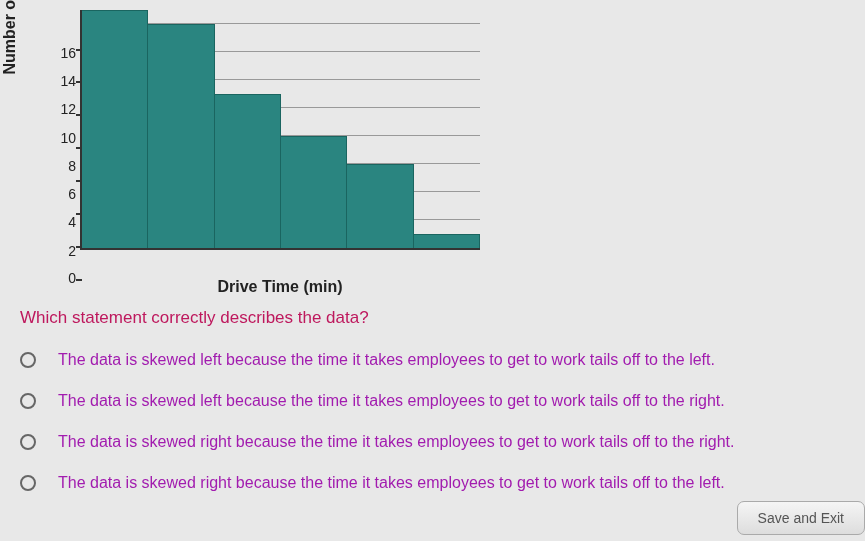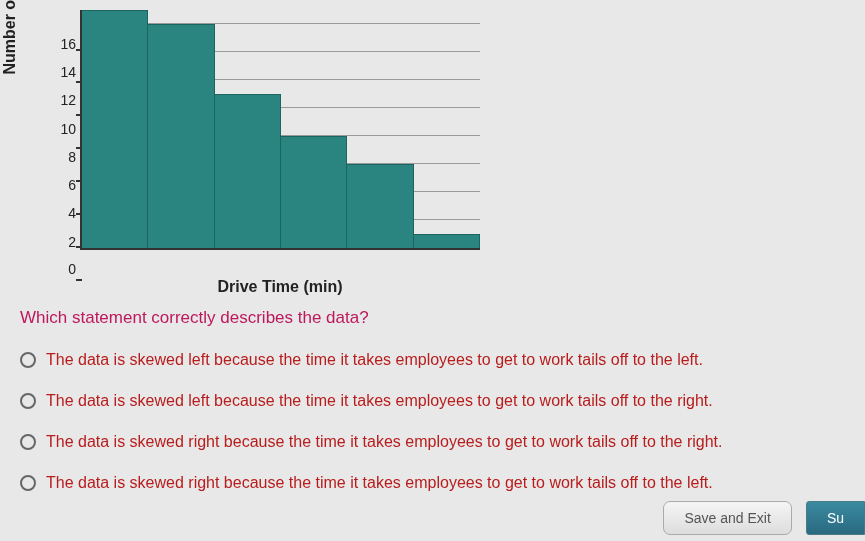--- a/index.html
+++ b/index.html
@@ -43,21 +43,21 @@
     .gridline {
       position: absolute;
       left: 0;
       width: 100%;
       height: 1px;
       background: #999;
     }
     .y-ticks {
       position: absolute;
       left: 35px;
-      top: 0;
+      top: 9px;
       height: 240px;
       width: 25px;
     }
     .y-tick {
       position: absolute;
       right: 4px;
       font-size: 14px;
       transform: translateY(-50%);
     }
     .y-tick-mark {
@@ -105,24 +105,24 @@
       margin-top: 18px;
       font-size: 17px;
       color: #be185d;
     }
     .options {
       margin-top: 18px;
     }
     .option {
       display: flex;
       align-items: center;
-      gap: 10px;
+      gap: 22px;
       margin: 23px 0;
       font-size: 16px;
-      color: #b91c1c;
+      color: #a21caf;
     }
     .radio {
       width: 16px;
       height: 16px;
       border: 2px solid #666;
       border-radius: 50%;
       flex-shrink: 0;
     }
     .footer {
       position: absolute;
@@ -218,14 +218,13 @@
     <span>The data is skewed right because the time it takes employees to get to work tails off to the right.</span>
   </div>
   <div class="option">
     <span class="radio"></span>
     <span>The data is skewed right because the time it takes employees to get to work tails off to the left.</span>
   </div>
 </div>
 
 <div class="footer">
   <div class="btn btn-save">Save and Exit</div>
-  <div class="btn btn-sub">Su</div>
 </div>
 
 </body></html>

